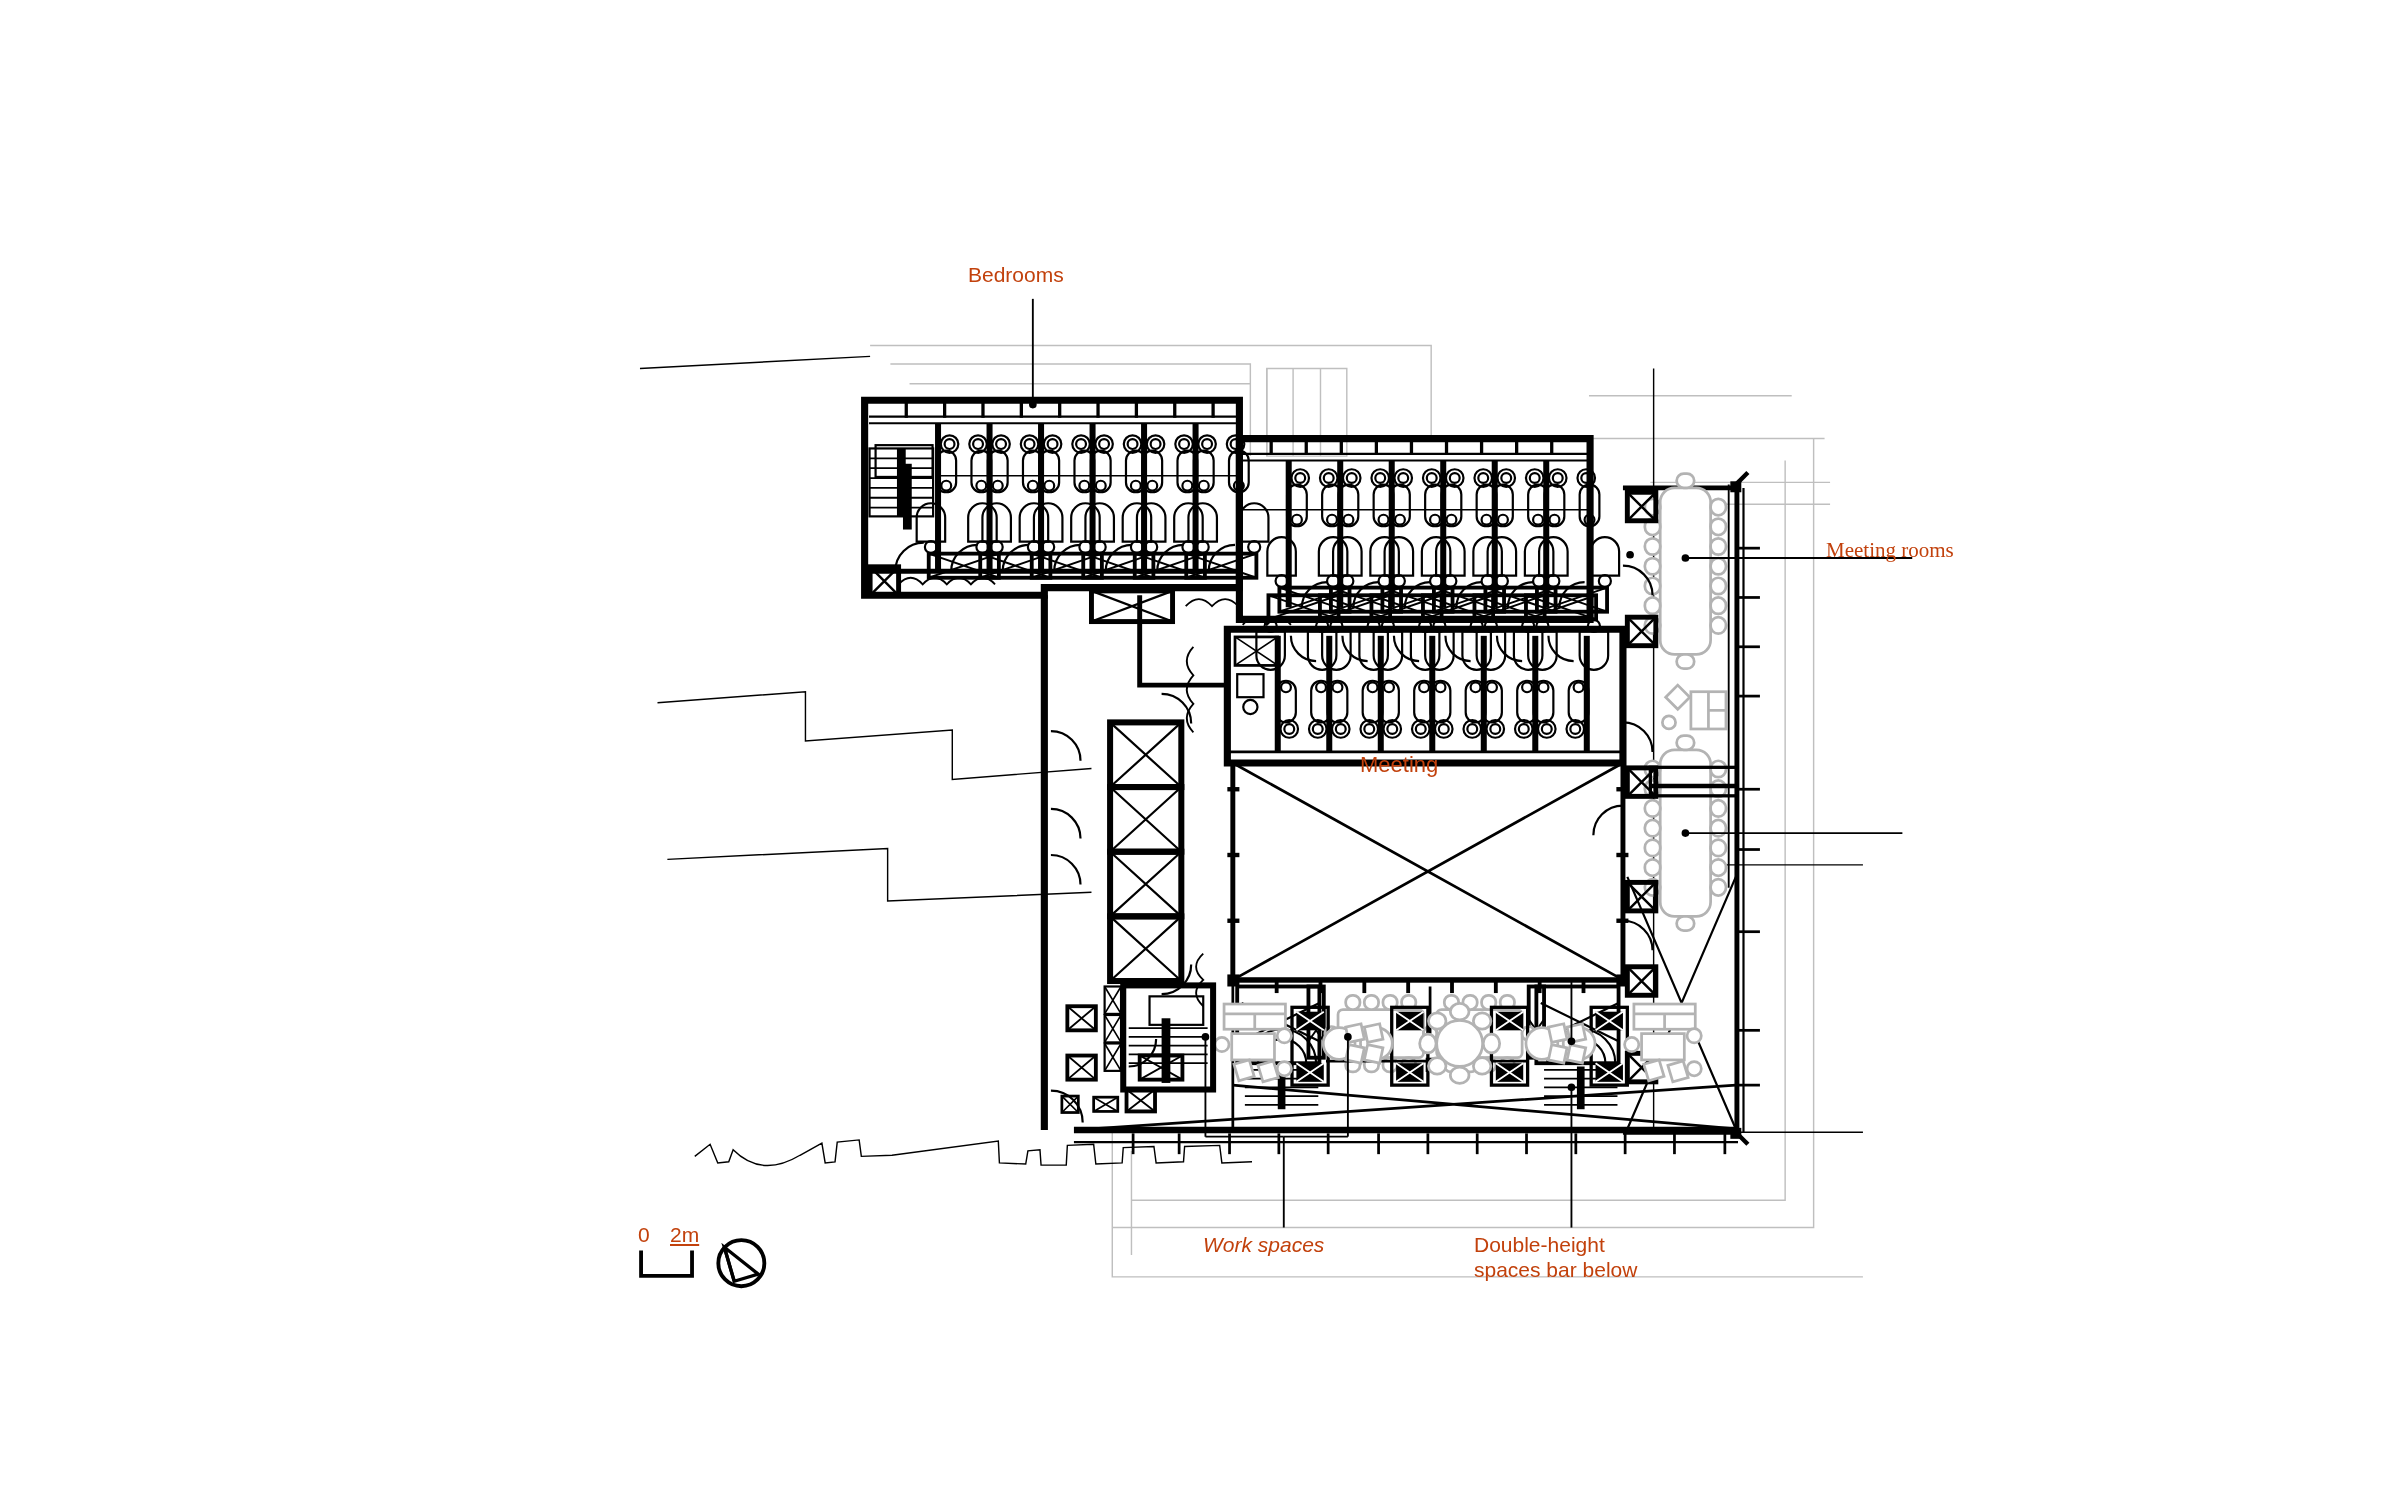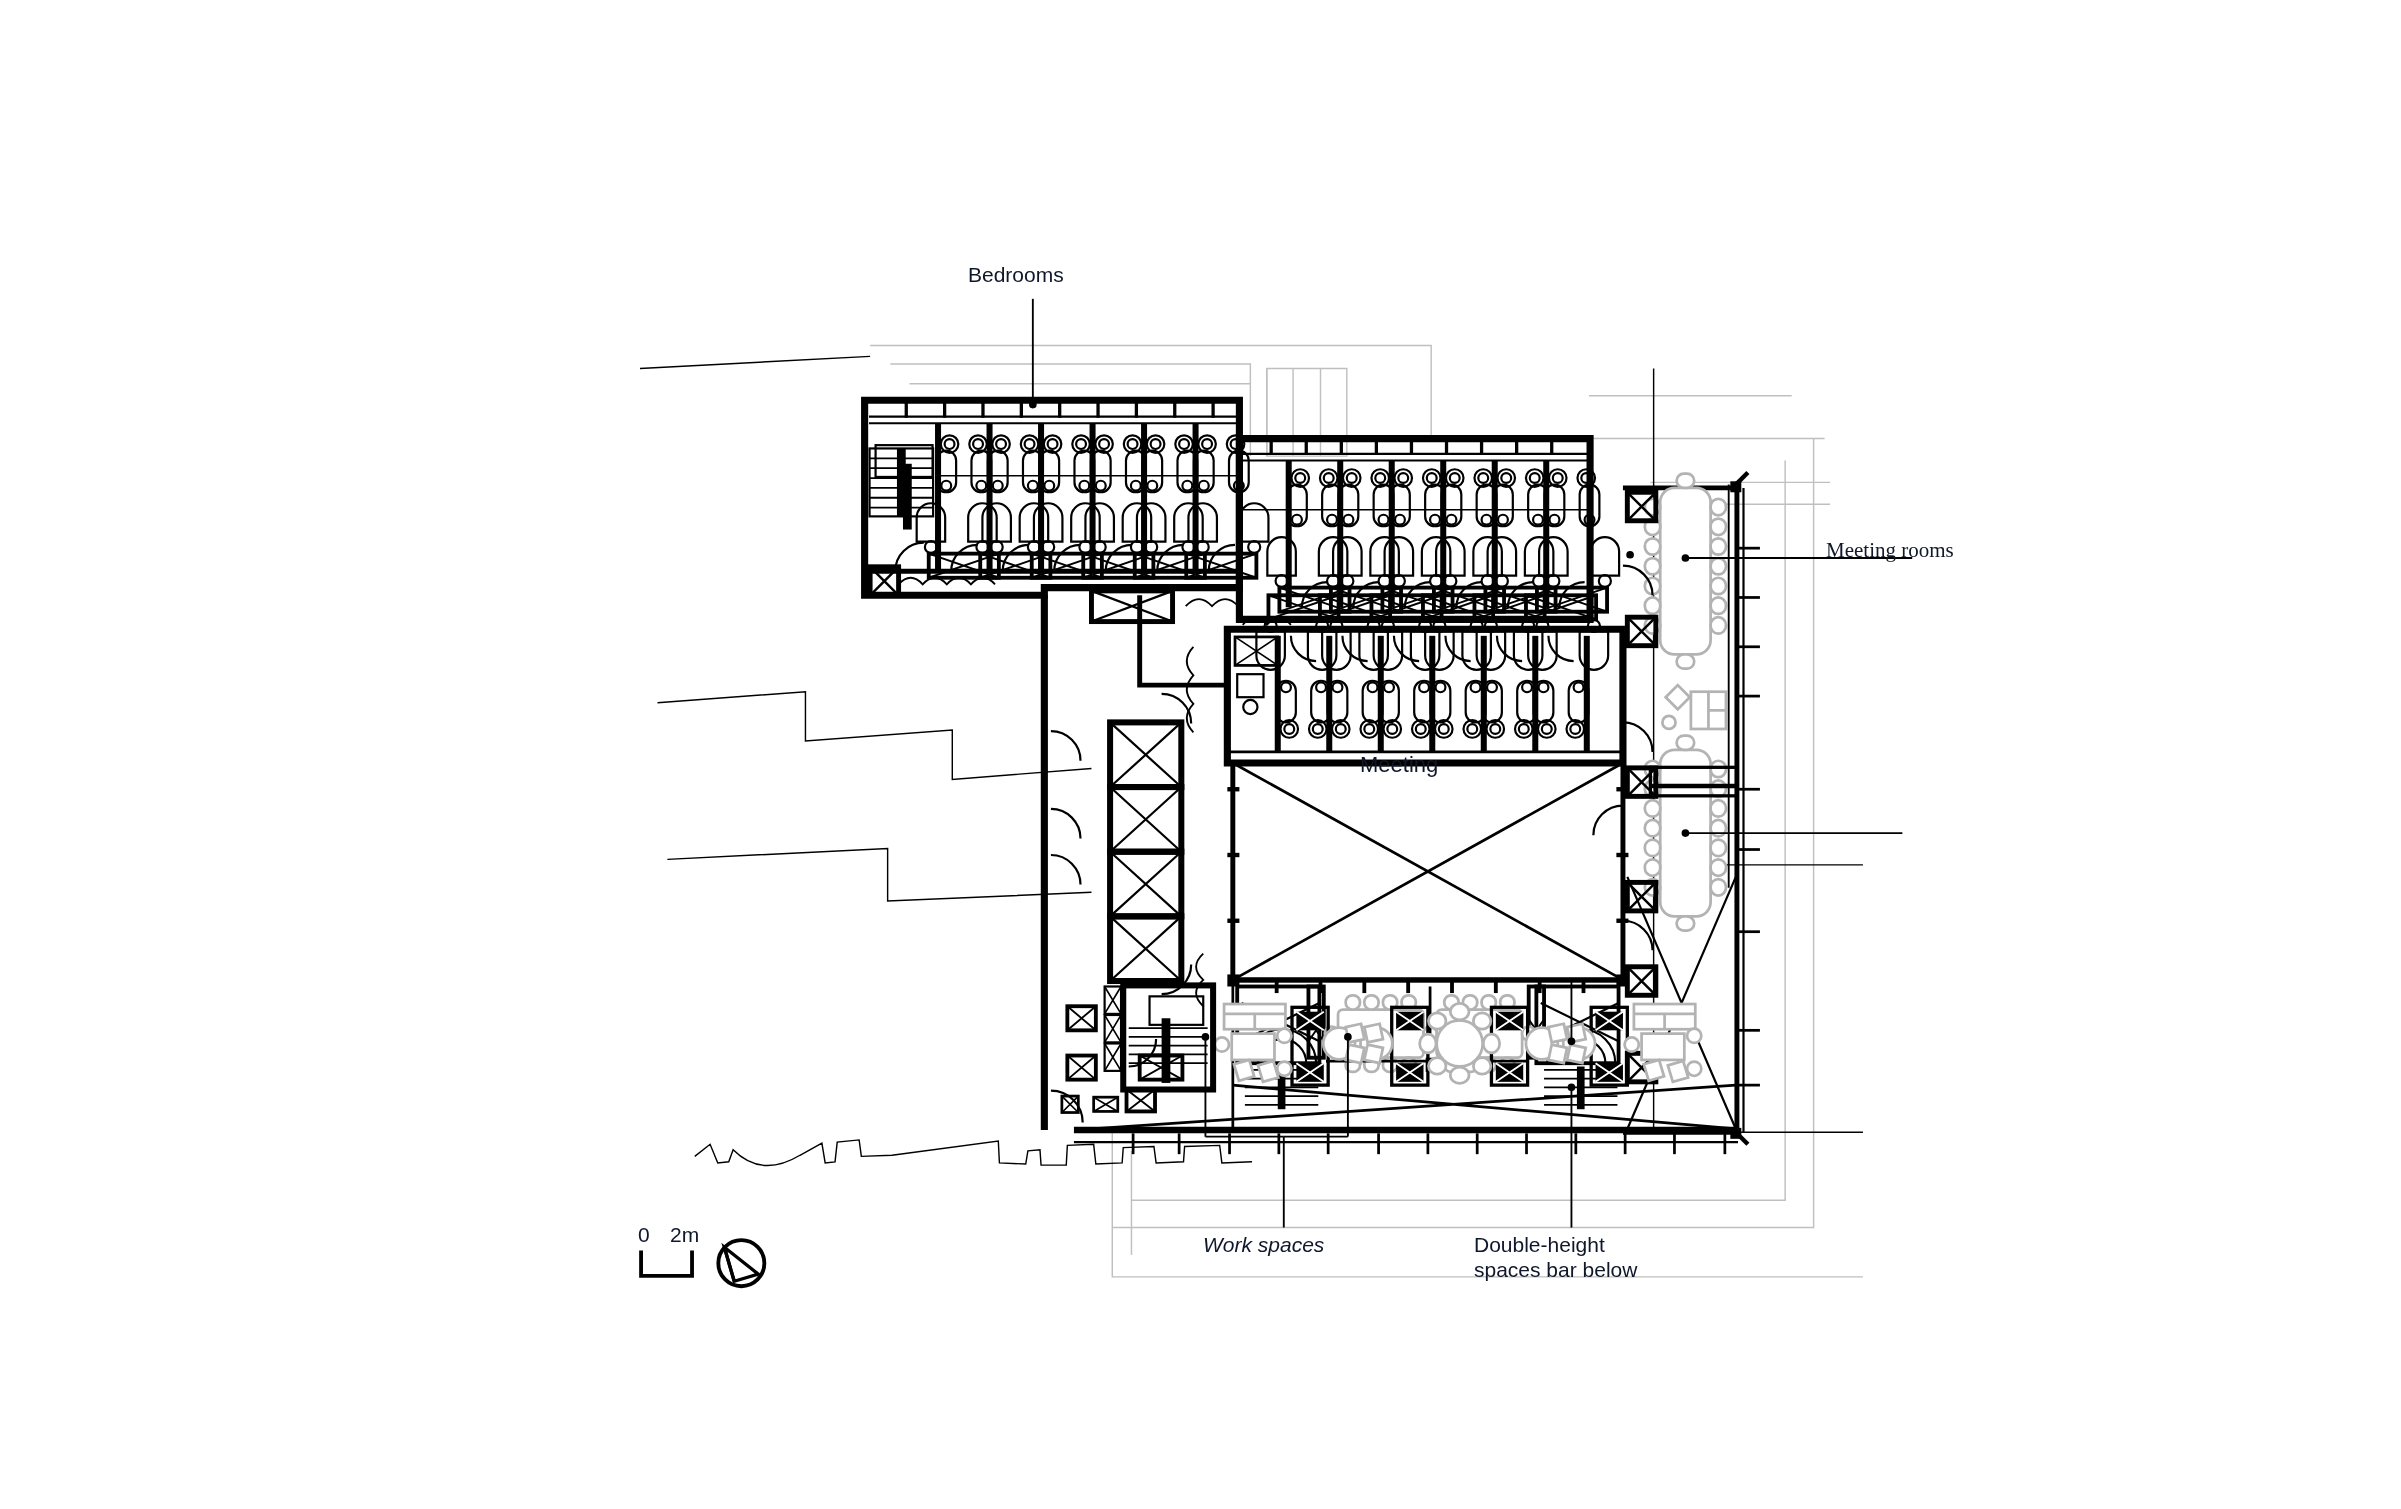--- a/index.html
+++ b/index.html
@@ -1,20 +1,20 @@
 <!DOCTYPE html>
 <html style="font-size:8.8px"><head>
 <meta charset="utf-8">
 <style>
   html,body{margin:0;padding:0;background:#ffffff;}
   body{width:2401px;height:1510px;position:relative;overflow:hidden;
        font-family:"Liberation Sans","DejaVu Sans",sans-serif;}
   #sheet{position:absolute;left:0;top:0;width:2401px;height:1510px;background:#fff;}
   svg.plan{position:absolute;left:0;top:0;width:2401px;height:1510px;}
-  .lbl{position:absolute;color:#0f172a;white-space:pre;line-height:1.18;}
+  .lbl{position:absolute;color:#c2410c;white-space:pre;line-height:1.18;}
   .lbl-anno{font-size:21px;}
   .lbl-room{font-size:22px;}
   .lbl-scale{font-size:21px;}
 </style>
 </head>
 <body>
 
 <div id="sheet">
 
 <svg class="plan" viewBox="0 0 4382 2755">
@@ -594,16 +594,16 @@
 
 <div class="lbl lbl-anno" style="left:1826px;top:538px;font-family:Liberation Serif, serif;">Meeting rooms</div>
 
 <div class="lbl lbl-anno" style="left:1203px;top:1233px;font-style:italic;">Work spaces</div>
 
 <div class="lbl lbl-anno" style="left:1474px;top:1233px;">Double-height
 spaces bar below</div>
 
 <div class="lbl lbl-scale" style="left:638px;top:1223px;">0</div>
 
-<div class="lbl lbl-scale" style="left:670px;top:1223px;">2m</div>
+<div class="lbl lbl-scale" style="left:670px;top:1223px;text-decoration:underline;">2m</div>
 
 </div>
 
 
 </body></html>

